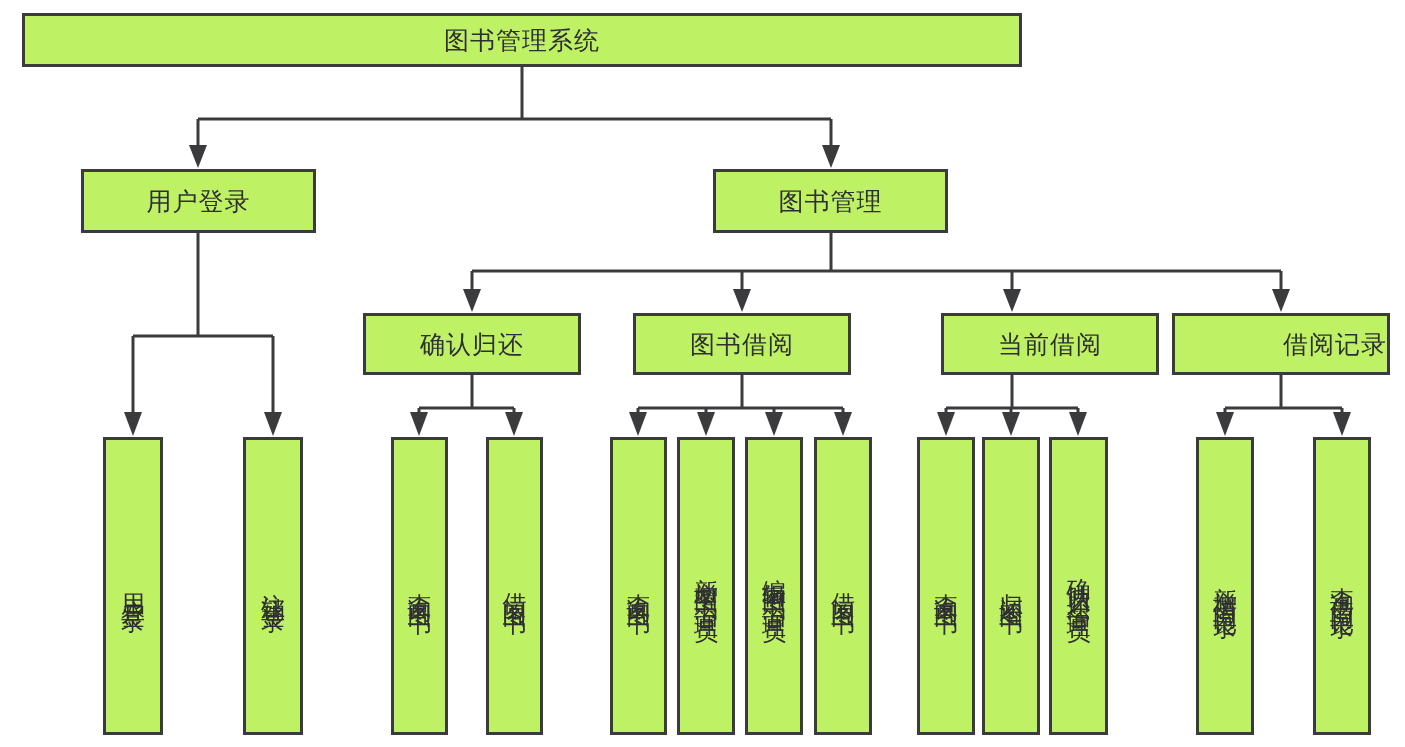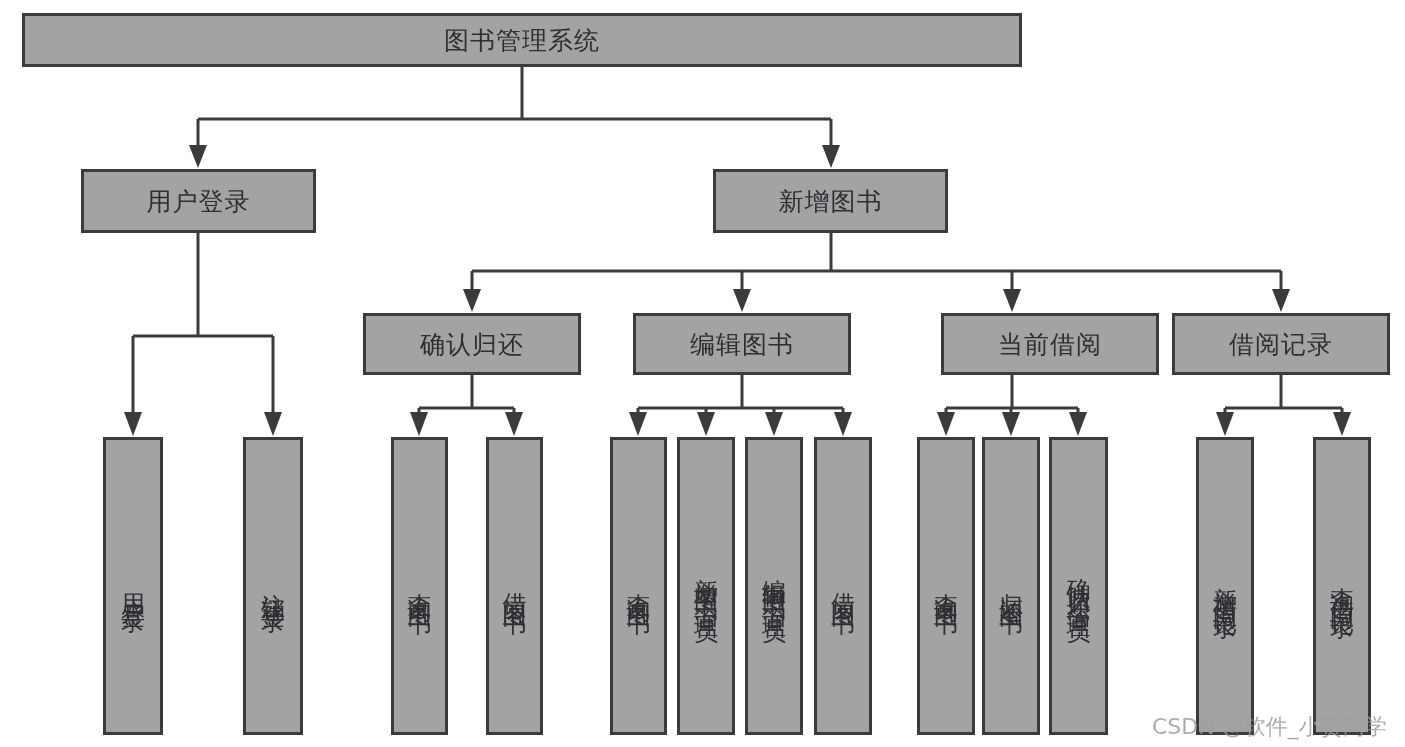--- a/index.html
+++ b/index.html
@@ -18,21 +18,21 @@
   #connectors {
     position: absolute;
     left: 0;
     top: 0;
     pointer-events: none;
   }
   .node {
     position: absolute;
     box-sizing: border-box;
     border: 3px solid #3b3b3e;
-    background: #a3a3a3;
+    background: #bef264;
     display: flex;
     align-items: center;
     justify-content: center;
     color: #2e2e33;
   }
   .node-h {
     font-size: 25px;
     letter-spacing: 1px;
     white-space: nowrap;
   }
@@ -135,33 +135,33 @@
   </svg>
 
   <div class="node node-h" style="left:22px; top:13px; width:1000px; height:54px;">
     <span>图书管理系统</span>
   </div>
 
   <div class="node node-h" style="left:81px; top:169px; width:235px; height:64px;">
     <span>用户登录</span>
   </div>
   <div class="node node-h" style="left:713px; top:169px; width:235px; height:64px;">
-    <span>新增图书</span>
+    <span>图书管理</span>
   </div>
 
   <div class="node node-h" style="left:363px; top:313px; width:218px; height:62px;">
     <span>确认归还</span>
   </div>
   <div class="node node-h" style="left:633px; top:313px; width:218px; height:62px;">
-    <span>编辑图书</span>
+    <span>图书借阅</span>
   </div>
   <div class="node node-h" style="left:903px; top:313px; width:218px; height:62px;margin-left:38px;">
     <span>当前借阅</span>
   </div>
-  <div class="node node-h" style="left:1172px; top:313px; width:218px; height:62px;">
+  <div class="node node-h" style="left:1172px; top:313px; width:218px; height:62px;justify-content:flex-end;">
     <span>借阅记录</span>
   </div>
 
   <div class="node node-v" style="left:103px; top:437px; width:60px; height:298px;">
     <span class="vlabel">用户登录</span>
   </div>
   <div class="node node-v" style="left:243px; top:437px; width:60px; height:298px;">
     <span class="vlabel">注销登录</span>
   </div>
 
@@ -195,15 +195,14 @@
     <span class="vlabel">确认归还（管理员）</span>
   </div>
 
   <div class="node node-v" style="left:1196px; top:437px; width:58px; height:298px;">
     <span class="vlabel">新增借阅记录</span>
   </div>
   <div class="node node-v" style="left:1313px; top:437px; width:58px; height:298px;">
     <span class="vlabel">查询借阅记录</span>
   </div>
 
-  <div class="watermark">CSDN @软件_小贺同学</div>
 
 </div>
 
 </body></html>

